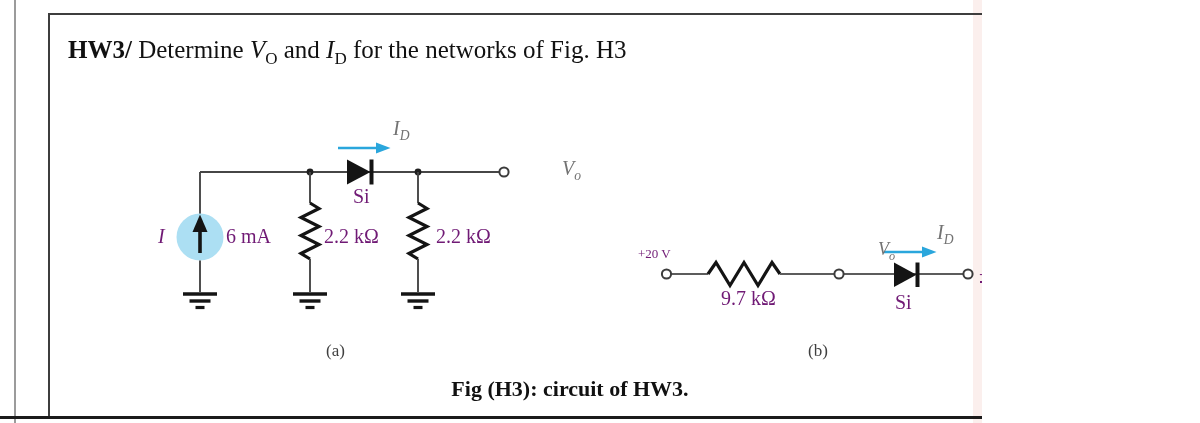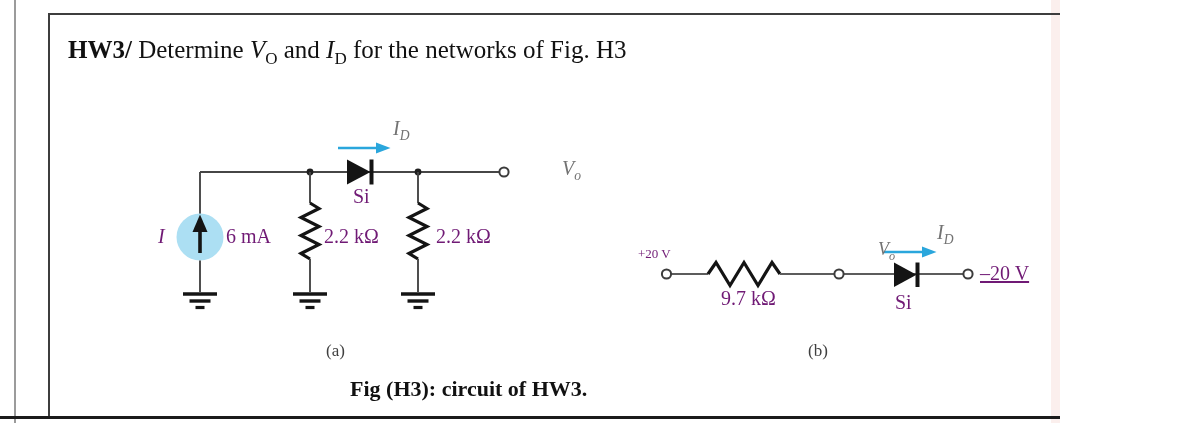--- a/index.html
+++ b/index.html
@@ -1,36 +1,36 @@
 <!DOCTYPE html>
 <html><head>
 <meta charset="utf-8">
 <style>
   * { margin:0; padding:0; box-sizing:border-box; }
   body { font-family:"Liberation Serif", serif; background:#ffffff; }
-  .page { position:relative; width:1060px; height:423px; background:#ffffff; overflow:hidden; }
+  .page { position:relative; width:982px; height:423px; background:#ffffff; overflow:hidden; }
 
   .page-edge-line { position:absolute; left:14px; top:0; width:2px; height:423px; background:#9b9b9b; }
   .pink-strip { position:absolute; right:0; top:0; width:9px; height:423px; background:#fbefed; }
   .frame { position:absolute; left:48px; top:13px; width:1098px; height:405px;
            border-left:2px solid #3d3d3d; border-top:2px solid #3d3d3d; border-right:2px solid #3d3d3d; }
   .bottom-rule { position:absolute; left:0; top:416px; width:1147px; height:3px; background:#1b1b1b; }
 
   .title { position:absolute; left:68px; top:36px; width:960px; font-size:25px; color:#111;
            line-height:1.15; white-space:nowrap; }
   .title b { font-weight:bold; }
   .title i { font-style:italic; }
   sub { font-size:0.68em; }
 
   .lbl { position:absolute; font-size:20px; color:#701a75; line-height:1; white-space:nowrap; }
   .cy  { color:#737373; font-style:italic;margin-left:48px; }
   .cy sub { font-style:italic; }
   .it  { font-style:italic; }
   .sublabel { position:absolute; font-size:17px; color:#3f3f3f; line-height:1; }
-  .caption { position:absolute; left:350px; top:377px; width:440px; 
+  .caption { position:absolute; left:350px; top:377px; width:440px; text-align:center;
              font-size:22px; font-weight:bold; color:#111; line-height:1.1; }
 
   svg.circuits { position:absolute; left:0; top:0; width:1200px; height:423px; }
   .wire  { stroke:#464646; stroke-width:1.9; fill:none; }
   .wireb { stroke:#5c5c5c; stroke-width:1.9; fill:none; }
   .zig   { stroke:#141414; stroke-width:3.2; fill:none; stroke-linejoin:miter; }
   .comp  { stroke:#141414; fill:none; }
   .compfill { fill:#141414; }
   .dot   { fill:#1f1f1f; }
   .term  { fill:#ffffff; stroke:#3c3c3c; stroke-width:2; }

